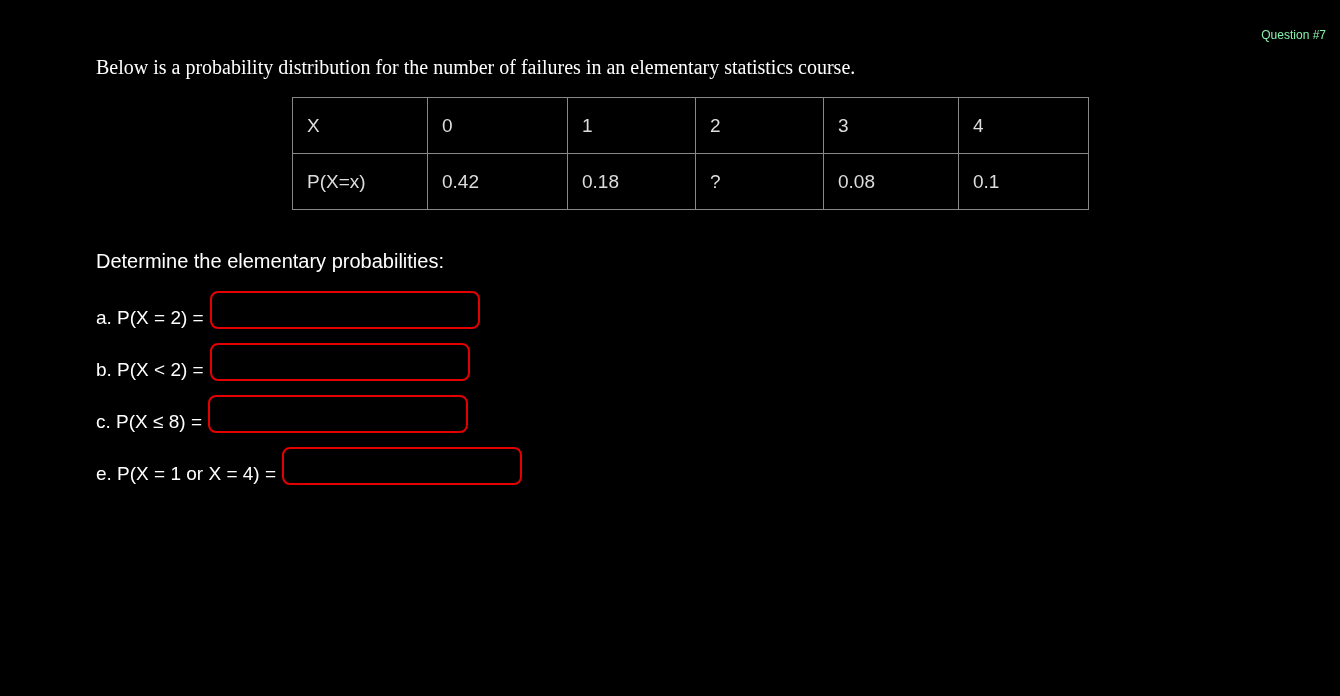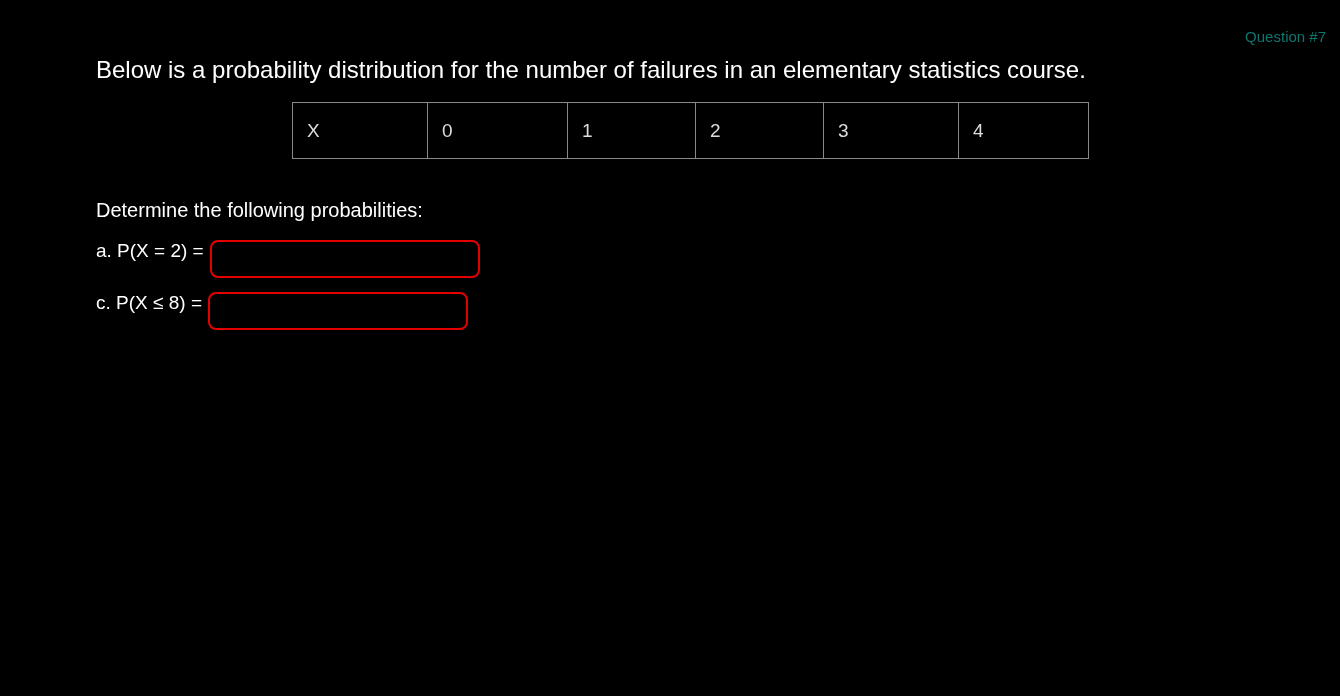--- a/index.html
+++ b/index.html
@@ -14,30 +14,31 @@
       font-size: 18px;
       width: 1340px;
       height: 696px;
       position: relative;
       overflow: hidden;
     }
     .question-number {
       position: absolute;
       top: 28px;
       right: 14px;
-      color: #0f766e;
-      font-size: 15px;
+      color: #86efac;
+      font-size: 12px;
       text-align: center;
     }
     .content {
       padding: 56px 0 0 96px;
     }
     .intro {
-      font-size: 24px;
+      font-size: 20px;
       margin-bottom: 18px;
+      font-family: Liberation Serif, serif;
     }
     .table-wrap {
       margin-left: 196px;
       margin-bottom: 40px;
     }
     table {
       border-collapse: collapse;
     }
     td {
       border: 1px solid #888888;
@@ -53,21 +54,21 @@
     td.col2 { width: 128px; }
     td.col3 { width: 128px; }
     td.col4 { width: 135px; }
     td.col5 { width: 130px; }
     .sub-heading {
       font-size: 20px;
       margin-bottom: 18px;
     }
     .qrow {
       display: flex;
-      align-items: flex-start;
+      align-items: flex-end;
       margin-bottom: 14px;
       font-size: 19px;
     }
     .qlabel {
       white-space: nowrap;
     }
     .answer-input {
       background: #000000;
       border: 2px solid #e40000;
       border-radius: 8px;
@@ -99,33 +100,49 @@
     <table>
       <tbody>
           <tr>
         <td class="col0">X</td>
         <td class="col1">0</td>
         <td class="col2">1</td>
         <td class="col3">2</td>
         <td class="col4">3</td>
         <td class="col5">4</td>
       </tr>
+      <tr>
+        <td class="col0">P(X=x)</td>
+        <td class="col1">0.42</td>
+        <td class="col2">0.18</td>
+        <td class="col3">?</td>
+        <td class="col4">0.08</td>
+        <td class="col5">0.1</td>
+      </tr>
     </tbody>
       </table>
   </div>
 
-  <div class="sub-heading">Determine the following probabilities:</div>
+  <div class="sub-heading">Determine the elementary probabilities:</div>
 
   <div class="qrow">
     <span class="qlabel">a. P(X = 2) =</span>
     <input class="answer-input w-a" value="" style="">
   </div>
 
+  <div class="qrow row-b">
+    <span class="qlabel">b. P(X &lt; 2) =</span>
+    <input class="answer-input w-b" value="" style="">
+  </div>
 
   <div class="qrow">
     <span class="qlabel">c. P(X ≤ 8) =</span>
     <input class="answer-input w-c" value="" style="">
   </div>
 
 
+  <div class="qrow">
+    <span class="qlabel">e. P(X = 1 or X = 4) =</span>
+    <input class="answer-input w-e" value="" style="">
+  </div>
 
 
 </div>
 
 </body></html>

